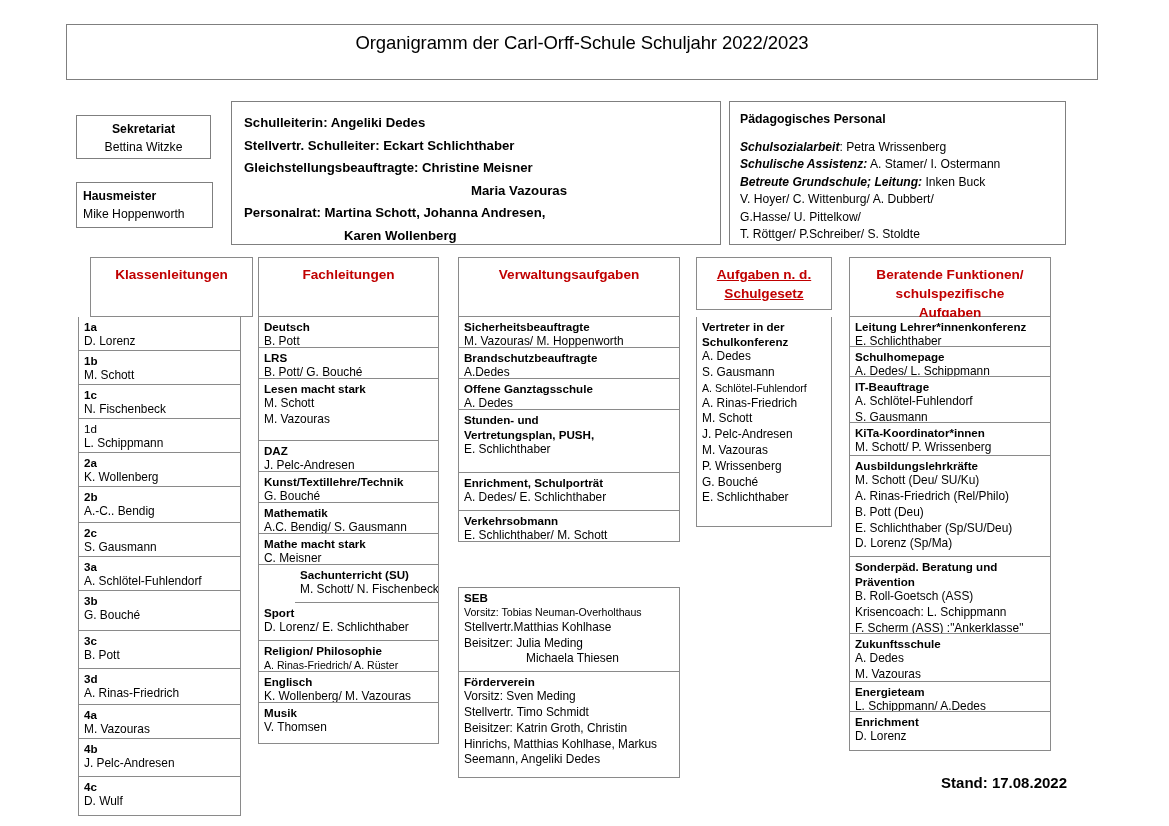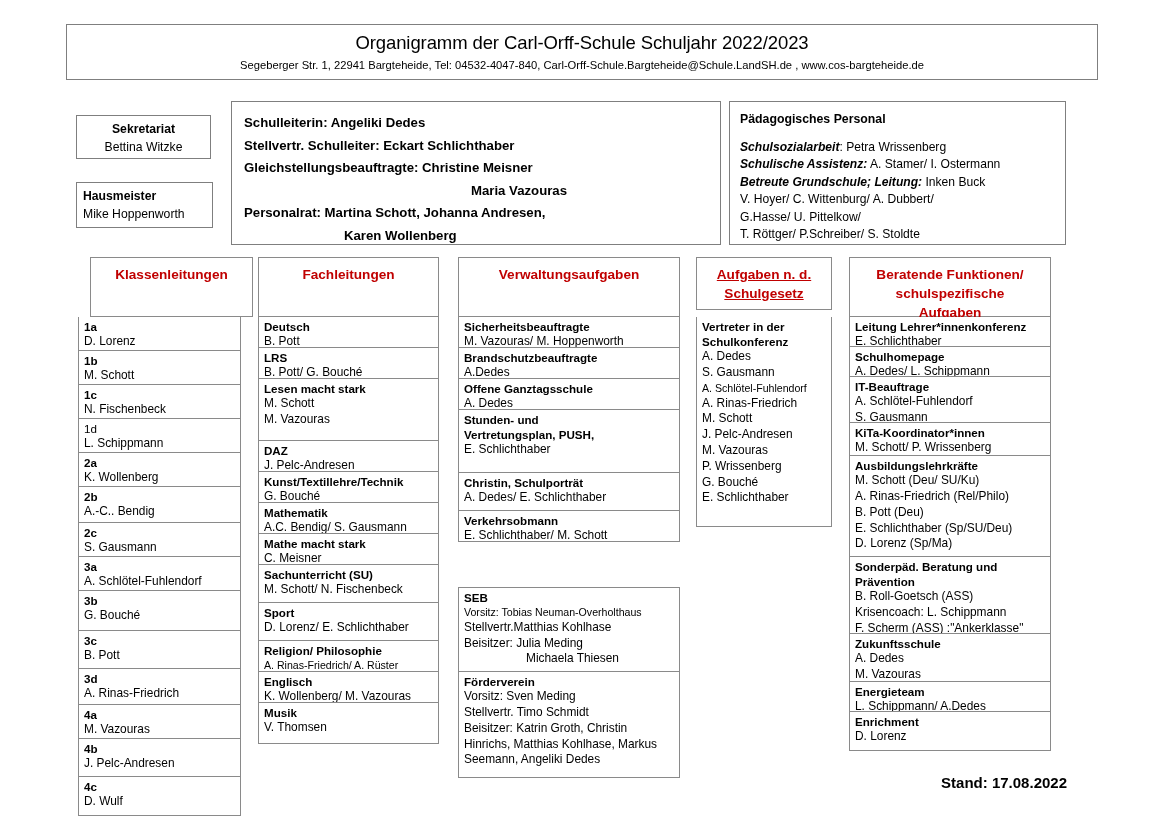--- a/index.html
+++ b/index.html
@@ -178,21 +178,20 @@
     padding-right: 12px;
   }
 </style>
 </head>
 <body>
 
 <div id="page">
 
   <div class="box" id="title-box">
     <div class="title-main">Organigramm der Carl-Orff-Schule Schuljahr 2022/2023</div>
-    <div class="title-sub">Segeberger Str. 1, 22941 Bargteheide, Tel: 04532-4047-840, Carl-Orff-Schule.Bargteheide@Schule.LandSH.de , www.cos-bargteheide.de</div>
   </div>
 
   <div class="box" id="sekretariat-box">
     <div class="smallbox-title">Sekretariat</div>
     <div class="smallbox-name">Bettina Witzke</div>
   </div>
 
   <div class="box" id="hausmeister-box">
     <div class="smallbox-title">Hausmeister</div>
     <div class="smallbox-name">Mike Hoppenworth</div>
@@ -307,21 +306,21 @@
           <span class="rv">G. Bouché</span>
         </div>
         <div class="row" style="height: 31px;">
           <span class="rt">Mathematik</span>
           <span class="rv">A.C. Bendig/ S. Gausmann</span>
         </div>
         <div class="row" style="height: 31px;">
           <span class="rt">Mathe macht stark</span>
           <span class="rv">C. Meisner</span>
         </div>
-        <div class="row" style="height: 38px;">
+        <div class="row" style="height: 38px; margin-left: 36px;">
           <span class="rt">Sachunterricht (SU)</span>
           <span class="rv">M. Schott/ N. Fischenbeck</span>
         </div>
         <div class="row" style="height: 38px;">
           <span class="rt">Sport</span>
           <span class="rv">D. Lorenz/ E. Schlichthaber</span>
         </div>
         <div class="row" style="height: 31px;">
           <span class="rt">Religion/ Philosophie</span>
           <span class="rv sm">A. Rinas-Friedrich/ A. Rüster</span>
@@ -350,21 +349,21 @@
         <div class="row" style="height: 31px;">
           <span class="rt">Offene Ganztagsschule</span>
           <span class="rv">A. Dedes</span>
         </div>
         <div class="row" style="height: 63px;">
           <span class="rt">Stunden- und</span>
           <span class="rt">Vertretungsplan, PUSH,</span>
           <span class="rv">E. Schlichthaber</span>
         </div>
         <div class="row" style="height: 38px;">
-          <span class="rt">Christin, Schulporträt</span>
+          <span class="rt">Enrichment, Schulporträt</span>
           <span class="rv">A. Dedes/ E. Schlichthaber</span>
         </div>
         <div class="row" style="height: 30px;">
           <span class="rt">Verkehrsobmann</span>
           <span class="rv">E. Schlichthaber/ M. Schott</span>
         </div>
       </div>
       <div class="sub-box" style="left: 458px; top: 587px; width: 222px;">
         <div class="row" style="height: 84px;">
           <span class="rt">SEB</span>

